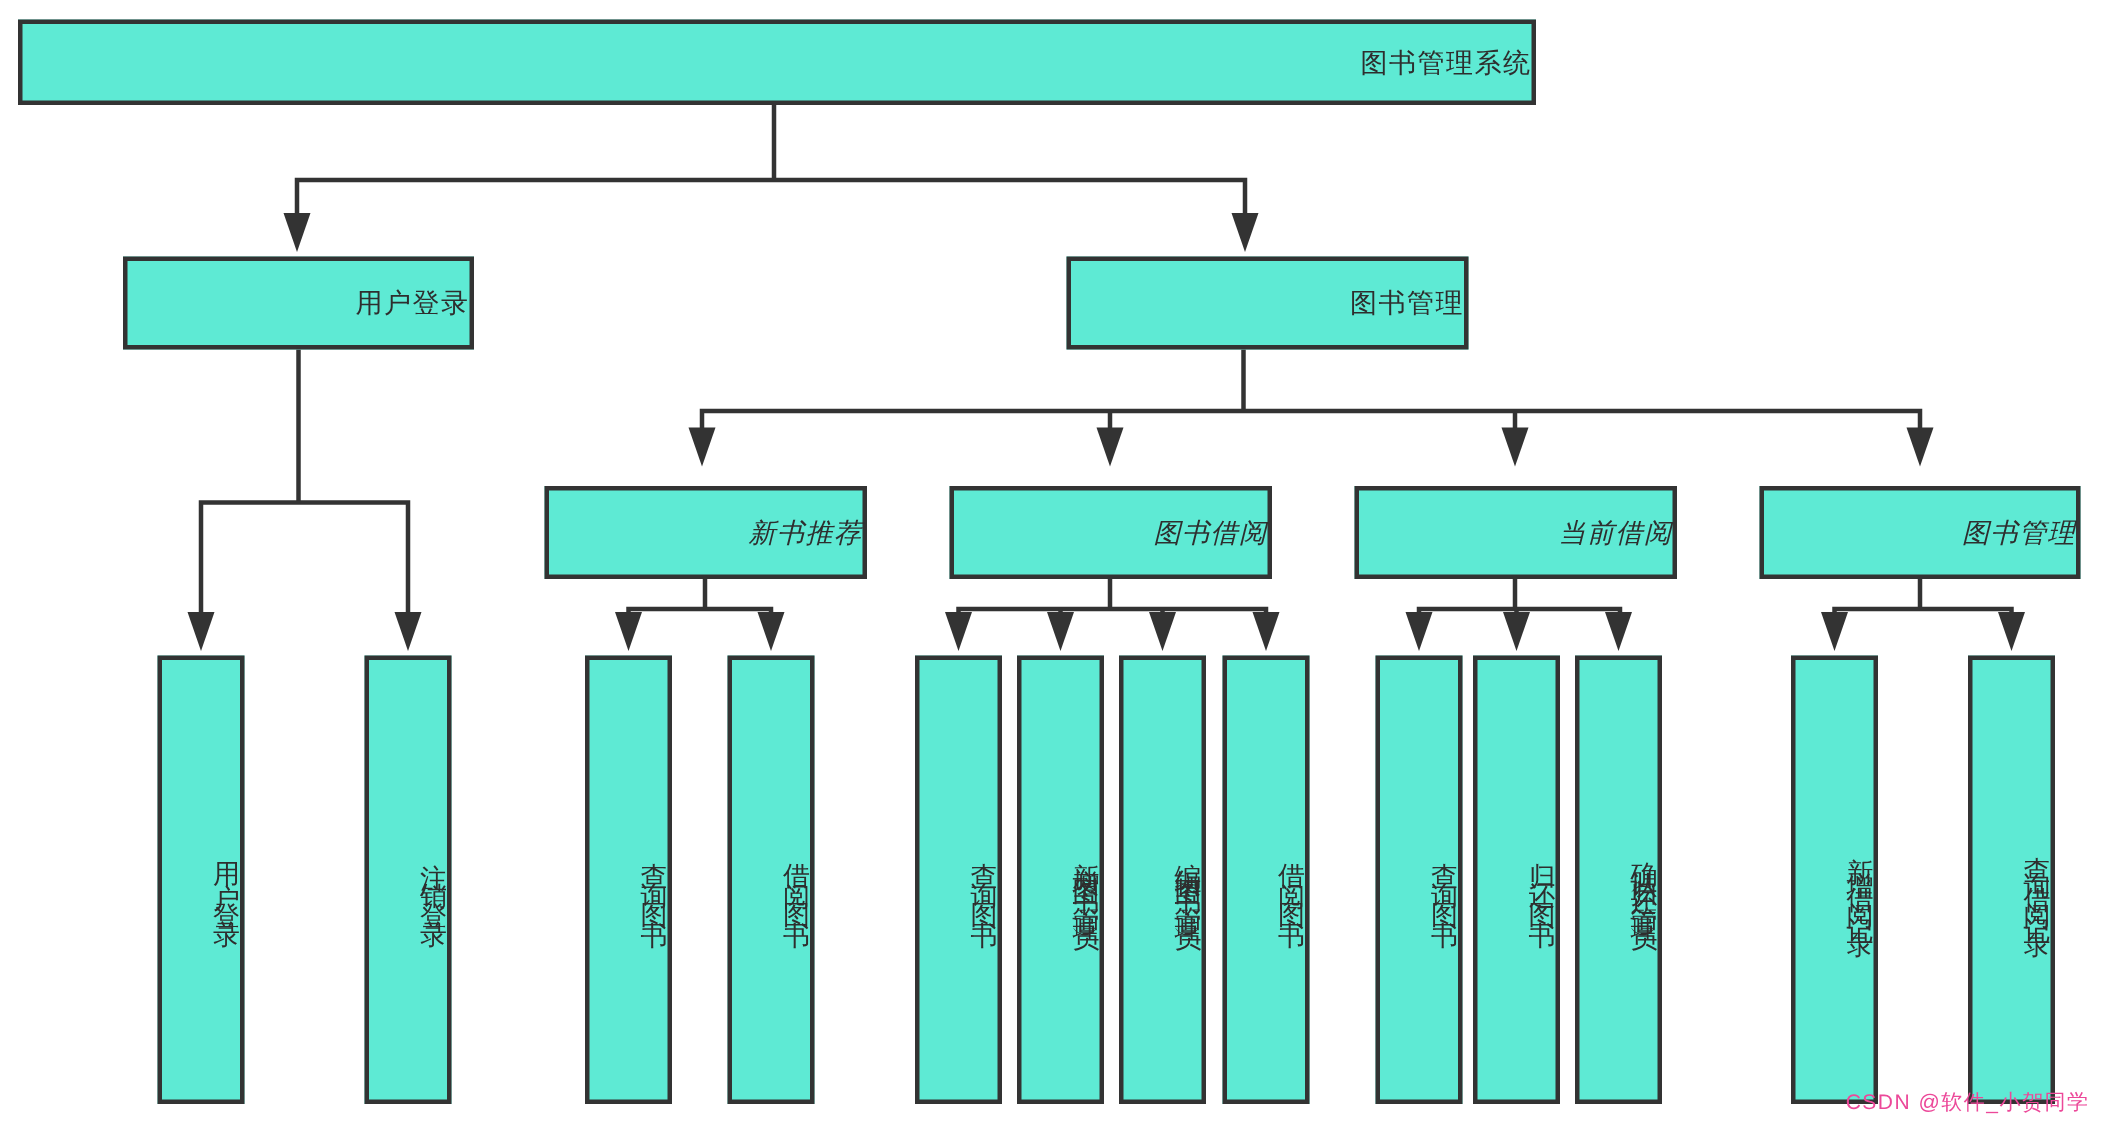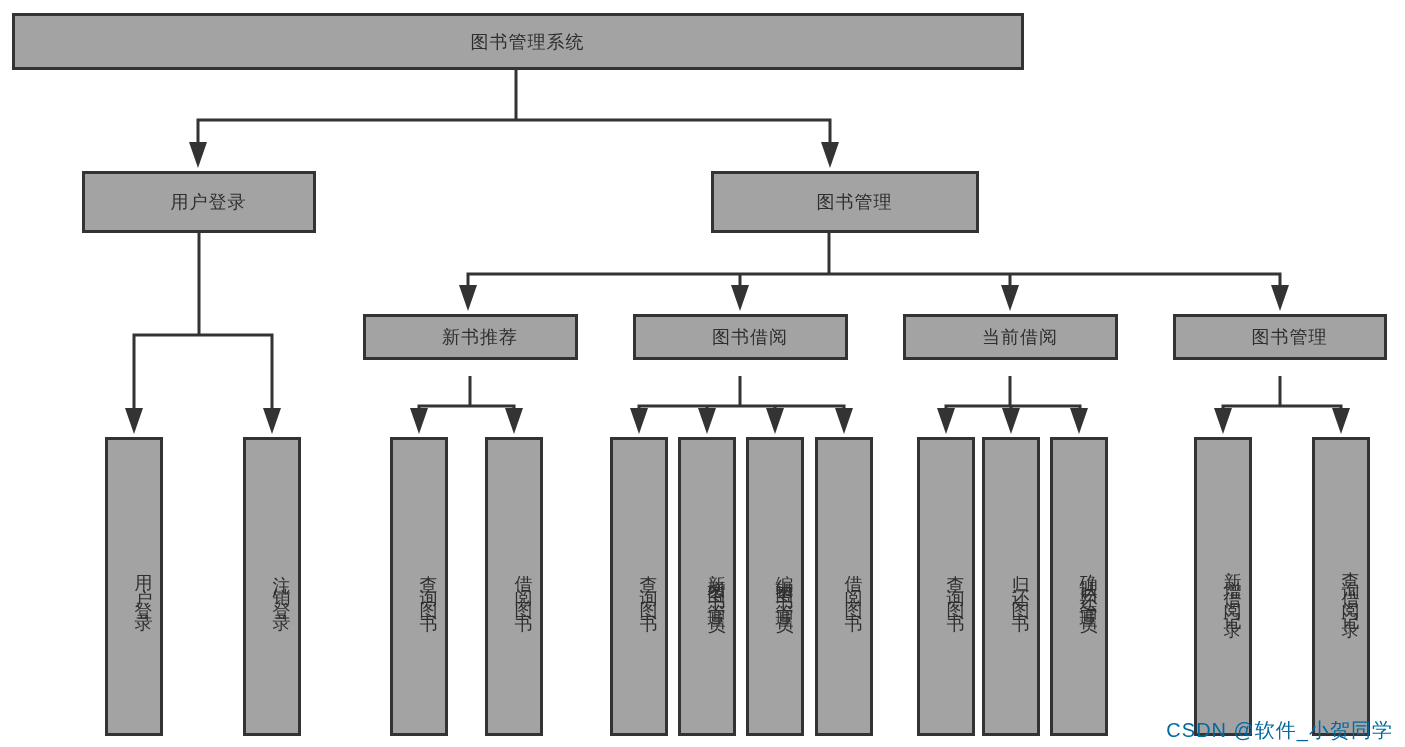--- a/index.html
+++ b/index.html
@@ -18,36 +18,36 @@
   #connectors {
     position: absolute;
     left: 0;
     top: 0;
     width: 1405px;
     height: 747px;
   }
   .box {
     position: absolute;
     box-sizing: border-box;
-    background: #a3a3a3;
+    background: #5eead4;
     border: 3px solid #333333;
     display: flex;
     align-items: center;
-    justify-content: center;
+    justify-content: flex-end;
     color: #2e2e2e;
     font-size: 18px;
     letter-spacing: 1px;
     white-space: nowrap;
     z-index: 2;
     padding-left: 19px;
   }
   .root-box   { left: 12px;  top: 13px;  width: 1012px; height: 57px; font-size: 18px; }
   .l1a        { left: 82px;  top: 171px; width: 234px;  height: 62px; }
   .l1b        { left: 711px; top: 171px; width: 268px;  height: 62px; }
-  .l2         { top: 314px;  height: 46px; width: 215px; }
+  .l2         { top: 324px;  height: 62px; width: 215px; font-style: italic; }
   .l2a { left: 363px; }
   .l2b { left: 633px; }
   .l2c { left: 903px; }
   .l2d { left: 1173px; width: 214px; }
   .leaf {
     top: 437px;
     height: 299px;
     width: 58px;
     border-width: 3px;
   }
@@ -70,22 +70,22 @@
   .lf7  { left: 815px; }
   .lf8  { left: 917px; }
   .lf9  { left: 982px; }
   .lf10 { left: 1050px; }
   .lf11 { left: 1194px; }
   .lf12 { left: 1312px; }
   .watermark {
     position: absolute;
     right: 12px;
     bottom: 3px;
-    color: #0369a1;
-    font-size: 20px;
+    color: #ec4899;
+    font-size: 14px;
     letter-spacing: 1px;
     z-index: 5;
     white-space: nowrap;
   }
 </style>
 </head>
 <body>
 
 <div id="stage">
 

